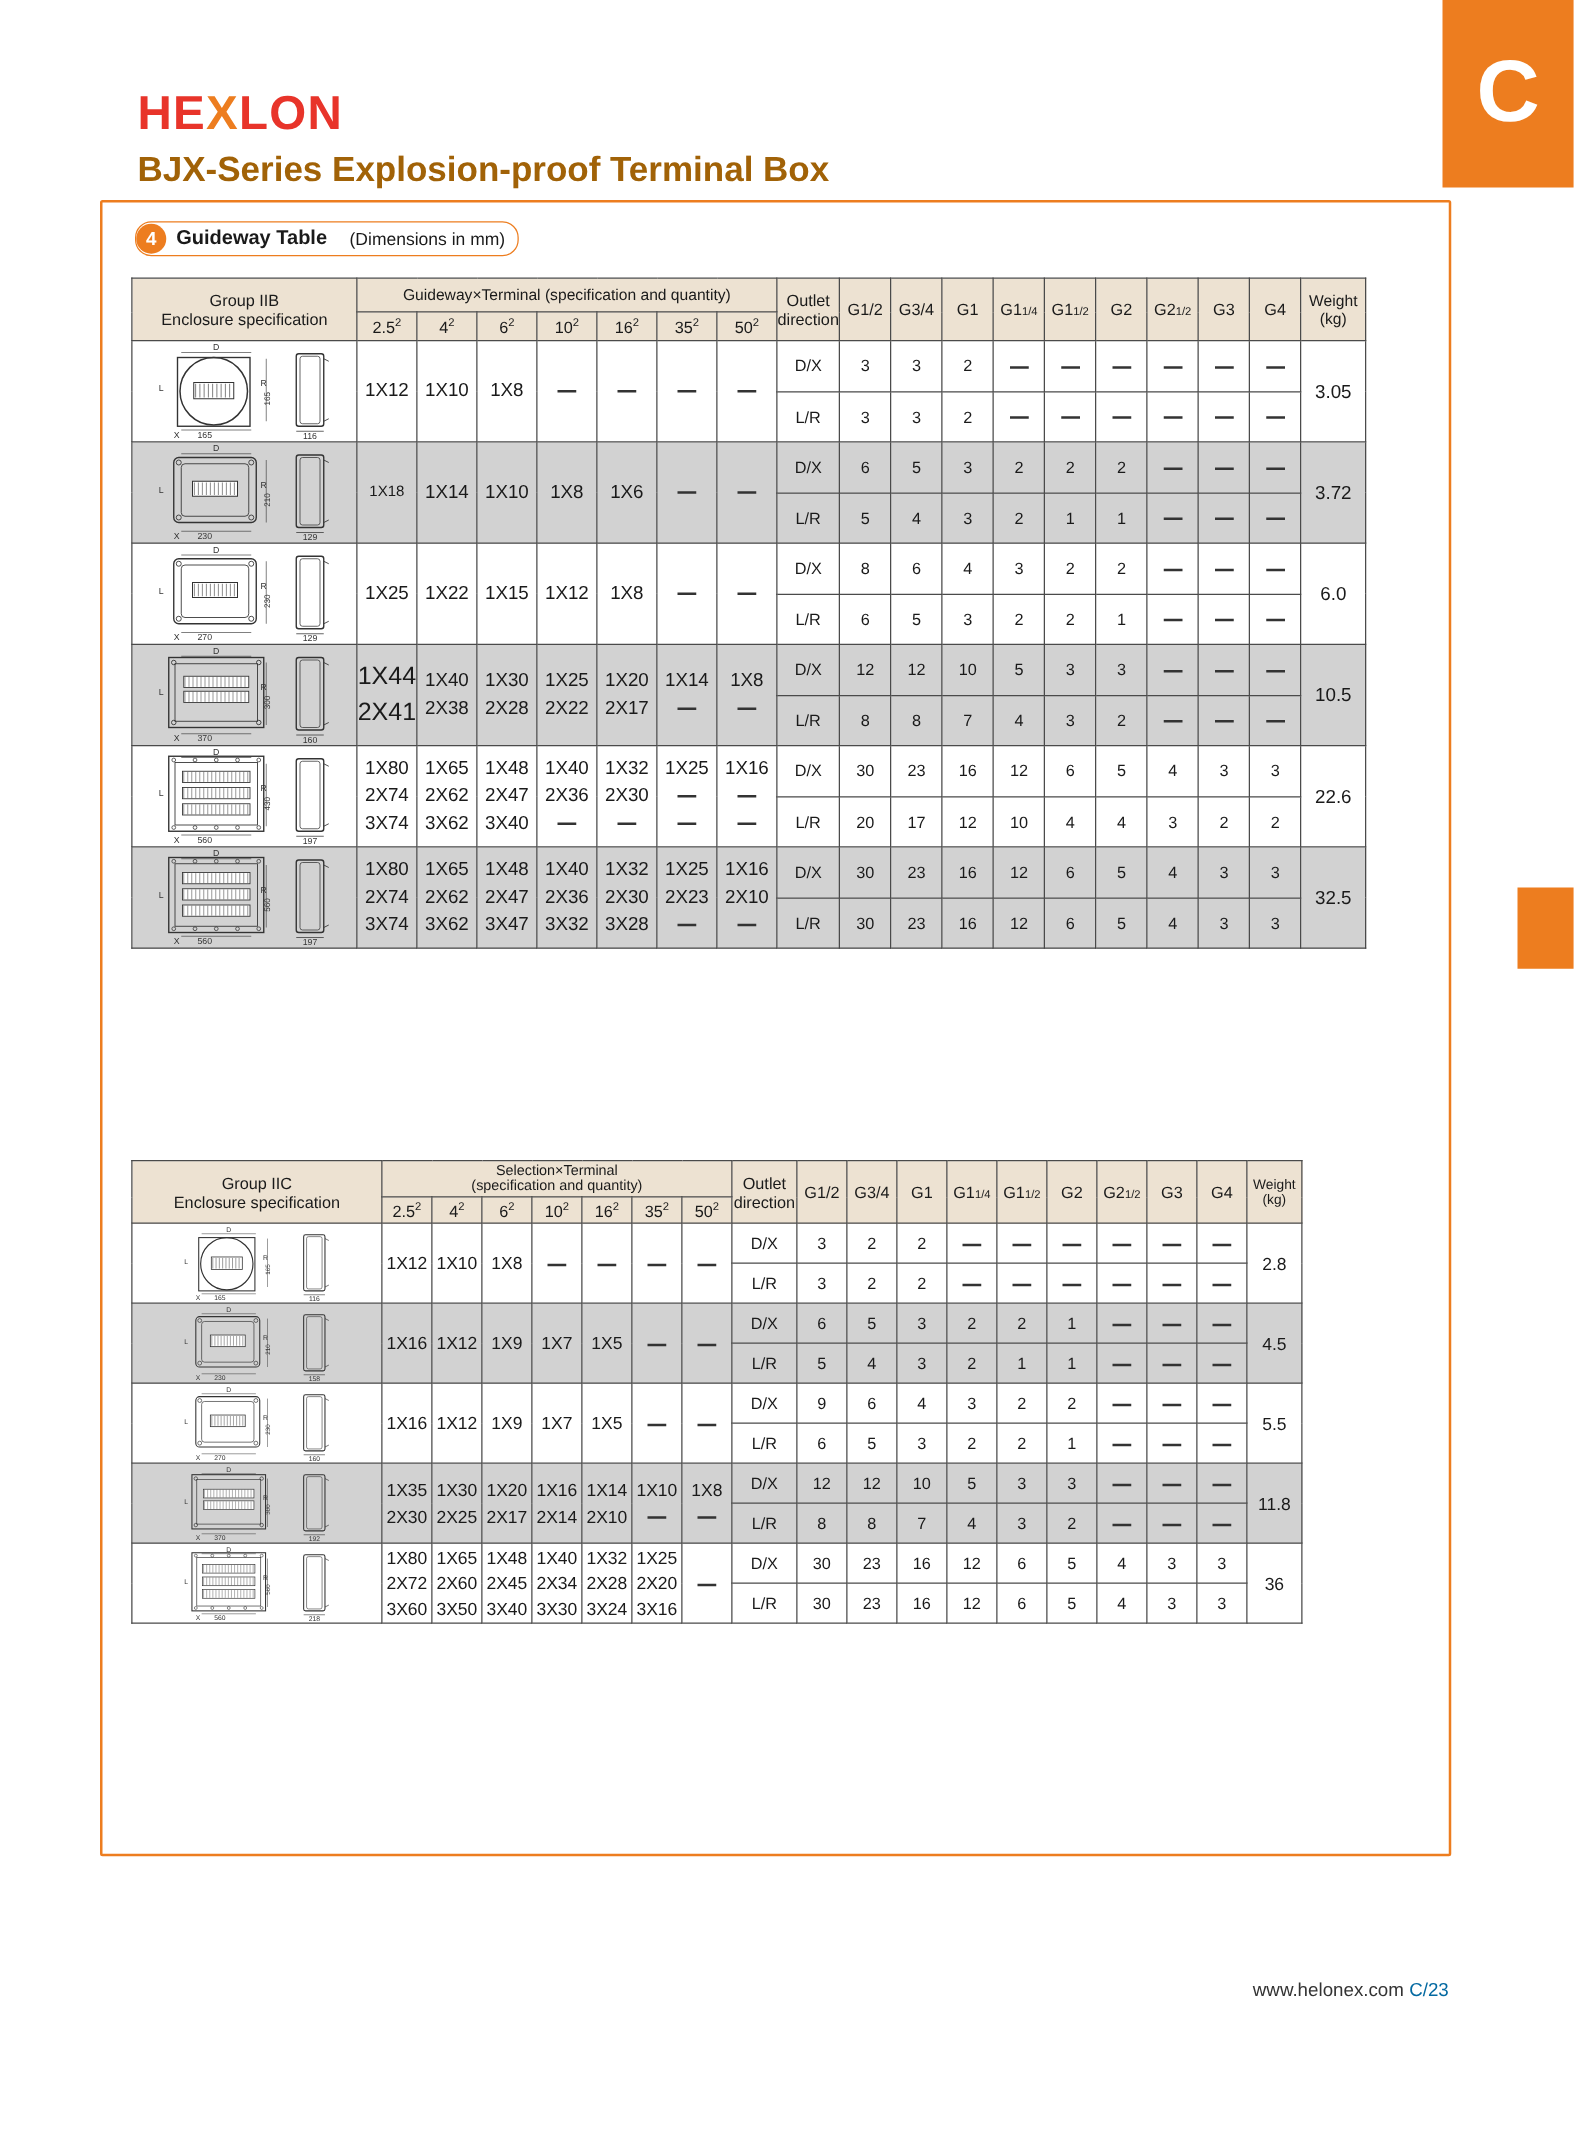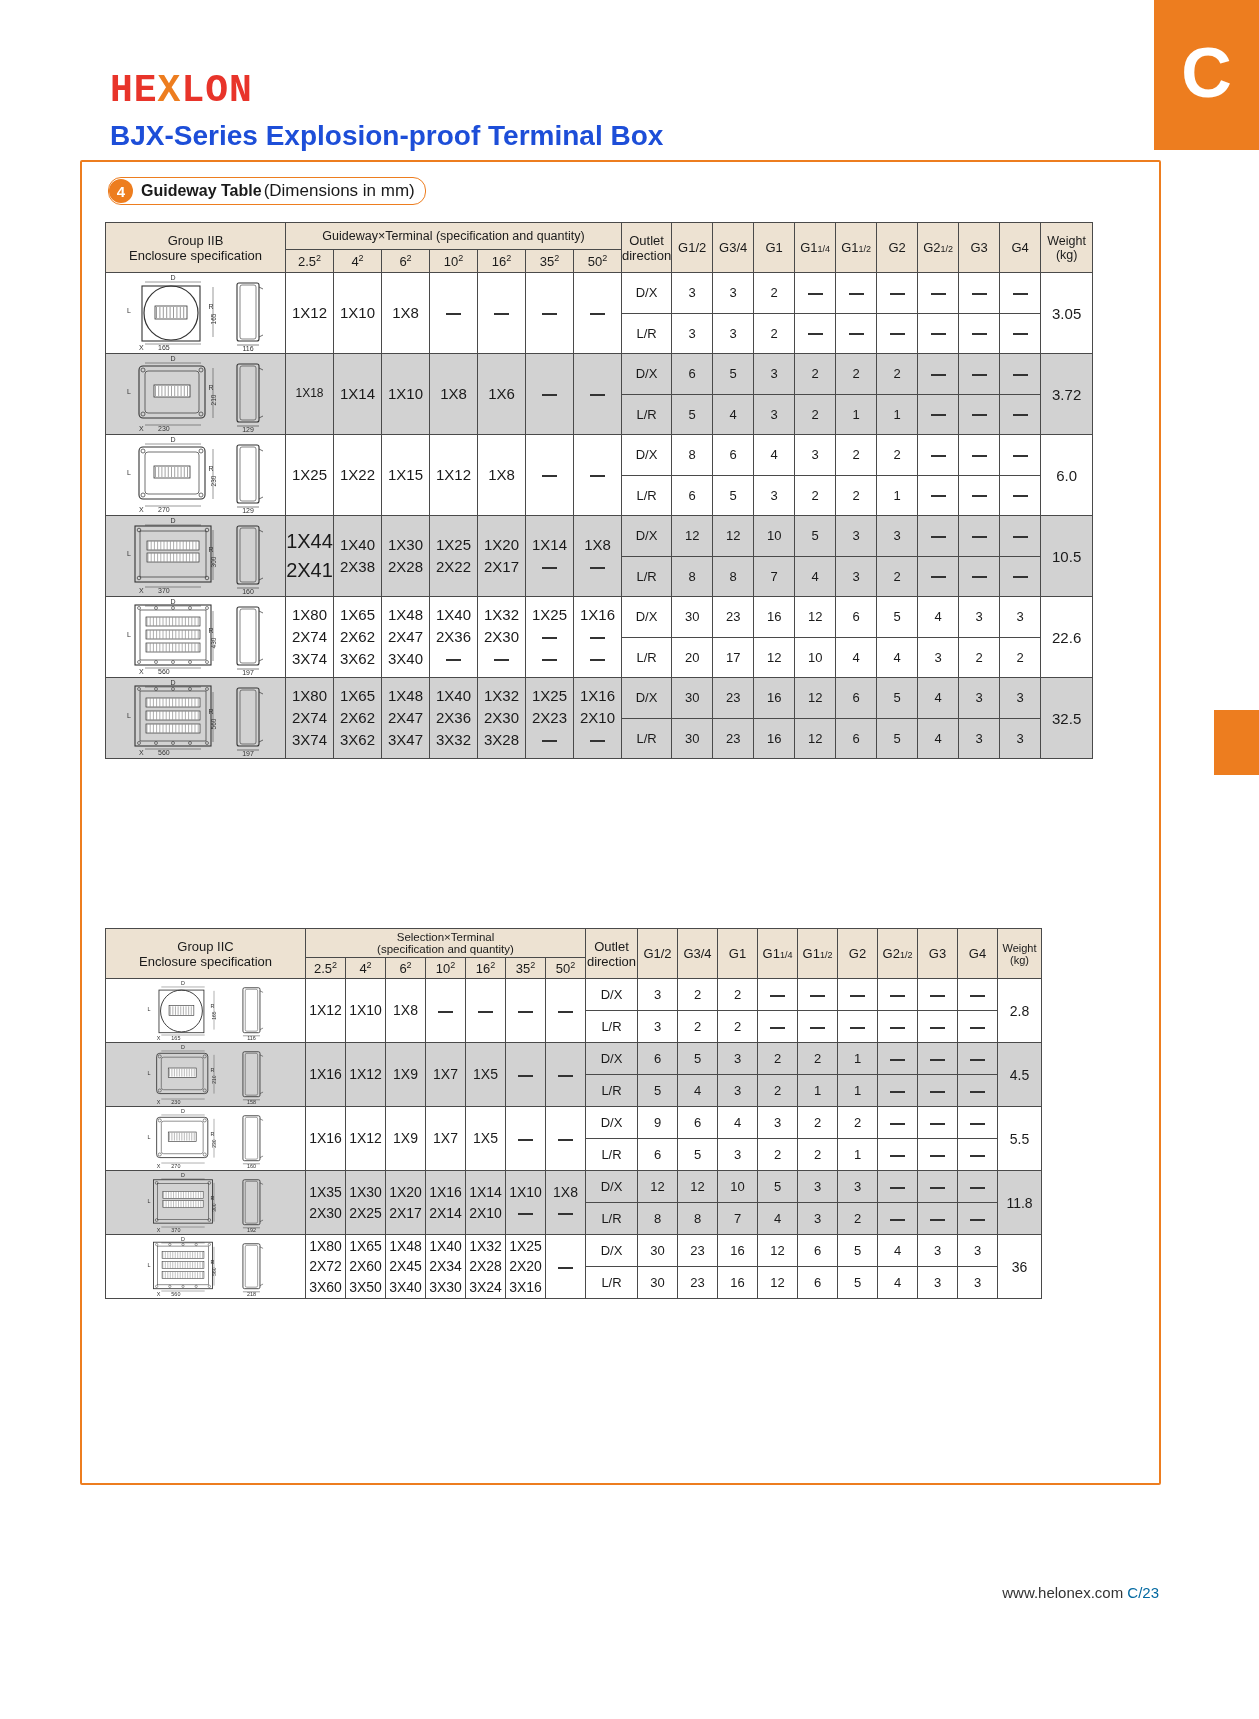--- a/index.html
+++ b/index.html
@@ -21,47 +21,47 @@
     text-align:center;color:#fff;font-size:70px;font-weight:bold;
     line-height:1;
   }
   .side-tab{
     position:absolute;right:0;top:710px;width:45px;height:65px;background:#ED7D1F;
   }
   
   .brand{
     position:absolute;left:110px;top:72px;
     font-size:38px;font-weight:bold;letter-spacing:1px;
-    color:#E8342A;line-height:1;font-family:Liberation Mono, monospace;
+    color:#E8342A;line-height:1;
   }
   .brand .x{color:#ED7D1F;}
   .page-title{
     position:absolute;left:110px;top:122px;
-    font-size:28px;font-weight:bold;color:#1d4ed8;line-height:1;
+    font-size:28px;font-weight:bold;color:#a16207;line-height:1;
   }
   
   .frame{
     position:absolute;left:80px;top:160px;width:1081px;height:1325px;
     border:2px solid #ED7D1F;border-radius:2px;background:#fff;
     box-sizing:border-box;
   }
   
   .sec-title{
     position:absolute;left:108px;top:177px;
     display:flex;align-items:center;height:26px;
     border:1.5px solid #ED7D1F;border-radius:13px;
     background:#fff;padding-right:10px;
   }
   .sec-num{
     width:24px;height:24px;border-radius:12px;background:#ED7D1F;
     color:#fff;font-size:15px;font-weight:bold;
     display:flex;align-items:center;justify-content:center;flex:0 0 auto;
   }
   .sec-text{font-size:16px;font-weight:bold;margin-left:8px;white-space:nowrap;}
-  .sec-sub{font-size:17px;font-weight:normal;margin-left:2px;white-space:nowrap;}
+  .sec-sub{font-size:14px;font-weight:normal;margin-left:18px;white-space:nowrap;}
 
   
   table.sel{
     border-collapse:collapse;
     table-layout:fixed;
     font-size:13px;
   }
   table.sel td, table.sel th{
     border:1px solid #4a4a4a;
     text-align:center;

